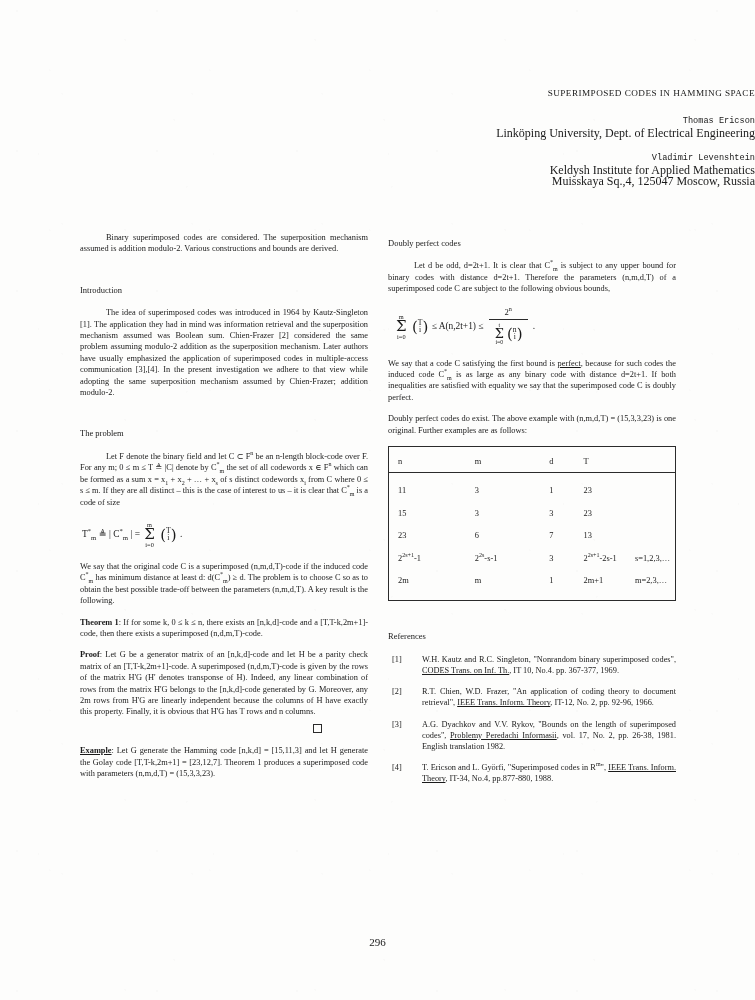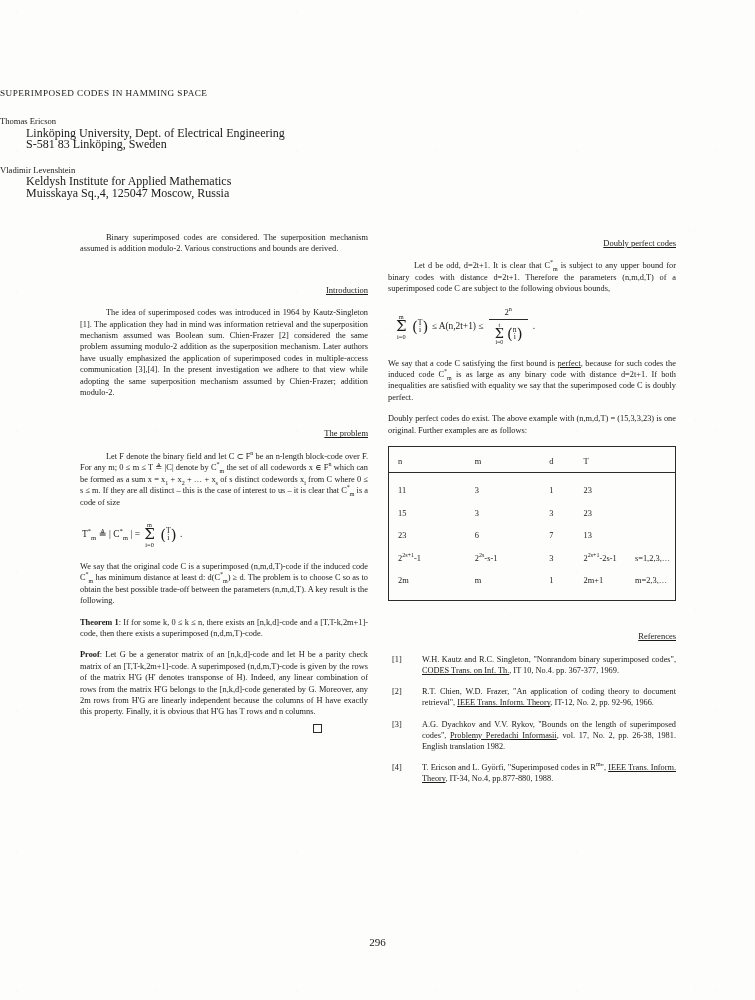--- a/index.html
+++ b/index.html
@@ -39,32 +39,33 @@
   .content {
     position: absolute;
     left: 0; top: 0; right: 0; bottom: 0;
   }
 
   
   .title-block {
     position: absolute;
     left: 0; right: 0;
     top: 88px;
-    text-align: left;
+    text-align: right;
   }
   .doc-title {
     font-size: 9.2px;
     letter-spacing: .45px;
     margin: 0 0 18px 0;
     font-weight: normal;
   }
   .author-group { margin-bottom: 14px; }
   .author-name {
     font-size: 8.6px;
     line-height: 11.5px;
+    font-family: Liberation Mono, monospace;
   }
   .author-affil {
     font-size: 12px;
     line-height: 11.5px;
     padding-left: 26px;
   }
 
   
   .col {
     position: absolute;
@@ -80,22 +81,21 @@
   p.para {
     margin: 0 0 10px 0;
     text-indent: 26px;
   }
   p.para.noindent { text-indent: 0; }
   p.tight { margin-bottom: 0; }
 
   h2.section-head {
     font-size: 8.5px;
     font-weight: normal;
-    text-align: right;
-    text-decoration: underline;
+    text-align: left;
     margin: 30px 0 11px 0;
   }
   h2.section-head.first { margin-top: 6px; }
 
   .run-in { font-weight: bold; }
 
   
   .math { font-style: normal; white-space: nowrap; }
   sup.sp, sub.sb {
     font-size: 72%;
@@ -238,21 +238,20 @@
 
 <div class="page">
   <div class="content">
 
     <div class="title-block">
       <div class="doc-title">SUPERIMPOSED CODES IN HAMMING SPACE</div>
 
       <div class="author-group">
         <div class="author-name">Thomas Ericson</div>
         <div class="author-affil">Linköping University, Dept. of Electrical Engineering</div>
-        <div class="author-affil">S-581 83  Linköping, Sweden</div>
       </div>
 
       <div class="author-group">
         <div class="author-name">Vladimir Levenshtein</div>
         <div class="author-affil">Keldysh Institute for Applied Mathematics</div>
         <div class="author-affil">Muisskaya Sq.,4, 125047 Moscow, Russia</div>
       </div>
     </div>
 
     <div class="col col-left">
@@ -282,20 +281,21 @@
       </div>
 
       <p class="para noindent"><span>We say that the original code C is a superimposed (n,m,d,T)-code if the induced code C</span><sup class="sp">*</sup><sub class="sb">m</sub><span> has minimum distance at least d: d(C</span><sup class="sp">*</sup><sub class="sb">m</sub><span>) ≥ d. The problem is to choose C so as to obtain the best possible trade-off between the parameters (n,m,d,T). A key result is the following.</span></p>
 
       <p class="para noindent"><span class="run-in">Theorem 1</span><span>: If for some k, 0 ≤ k ≤ n, there exists an [n,k,d]-code and a [T,T-k,2m+1]-code, then there exists a superimposed (n,d,m,T)-code.</span></p>
 
       <p class="para noindent tight"><span class="run-in">Proof</span><span>: Let G be a generator matrix of an [n,k,d]-code and let H be a parity check matrix of an [T,T-k,2m+1]-code. A superimposed (n,d,m,T)-code is given by the rows of the matrix H'G (H' denotes transponse of H). Indeed, any linear combination of rows from the matrix H'G belongs to the [n,k,d]-code generated by G. Moreover, any 2m rows from H'G are linearly independent because the columns of H have exactly this property. Finally, it is obvious that H'G has T rows and n columns.</span></p>
 
       <div class="qed"><span></span></div>
 
+      <p class="para noindent"><span class="run-in ul">Example</span><span>: Let G generate the Hamming code [n,k,d] = [15,11,3] and let H generate the Golay code [T,T-k,2m+1] = [23,12,7]. Theorem 1 produces a superimposed code with parameters (n,m,d,T) = (15,3,3,23).</span></p>
 
     </div>
 
     <div class="col col-right">
 
       <h2 class="section-head first">Doubly perfect codes</h2>
 
       <p class="para"><span>Let d be odd, d=2t+1. It is clear that C</span><sup class="sp">*</sup><sub class="sb">m</sub><span> is subject to any upper bound for binary codes with distance d=2t+1. Therefore the parameters (n,m,d,T) of a superimposed code C are subject to the following obvious bounds,</span></p>
 
       <div class="display-eq right-eq">

